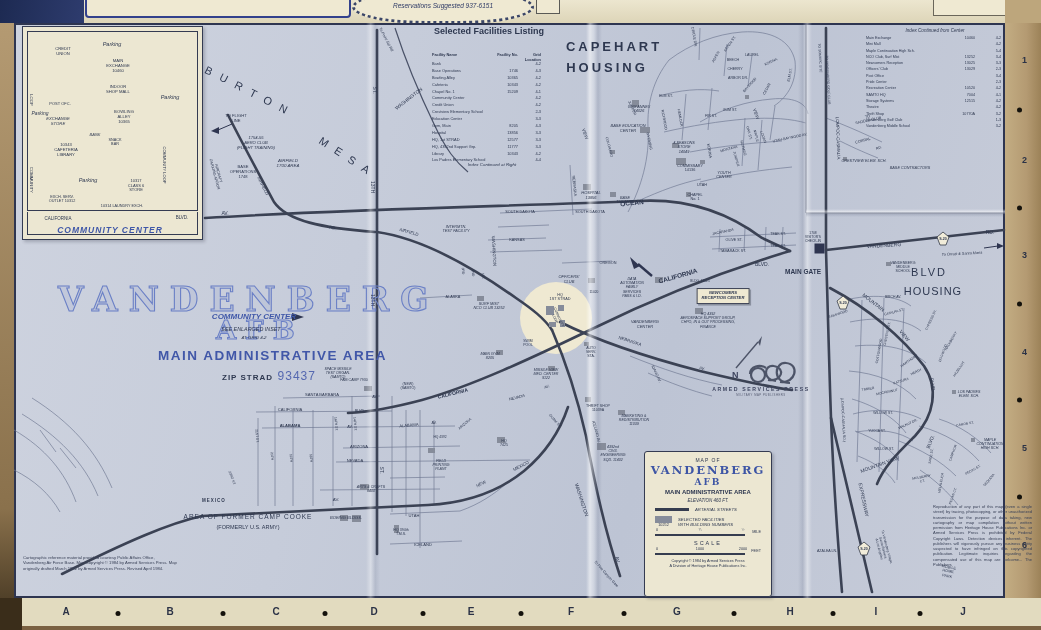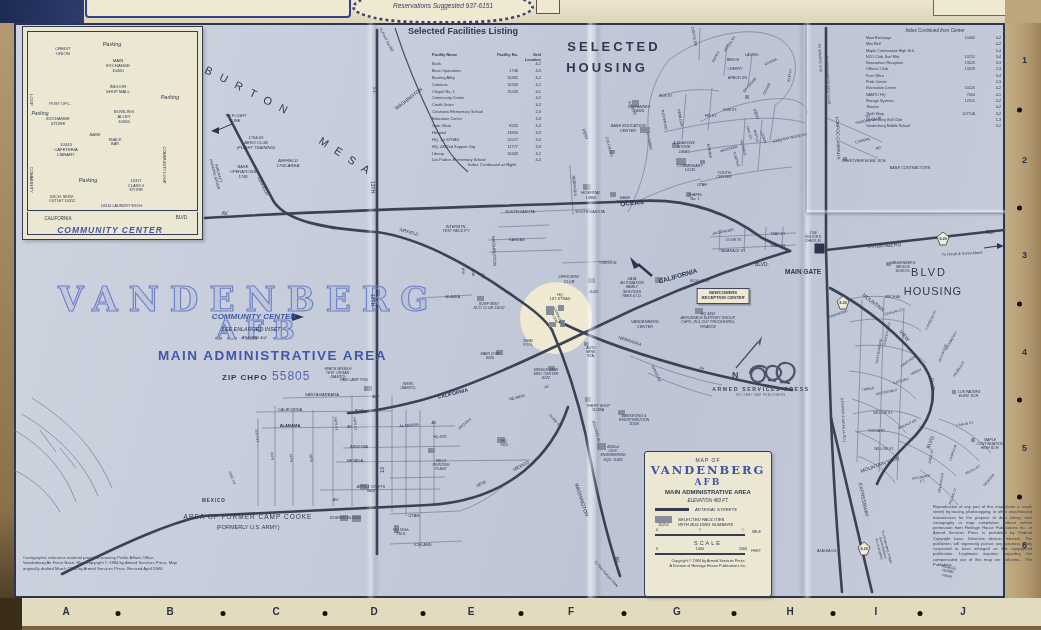--- a/index.html
+++ b/index.html
@@ -246,25 +246,25 @@
 
   <div id="inset">
     <div class="inner"></div>
     <div class="band"></div>
   </div>
 
   <div class="outline-title" id="title1">VANDENBERG</div>
   <div class="outline-title" id="title2">AFB</div>
   <div id="title3">MAIN ADMINISTRATIVE AREA</div>
   <div id="zipline">
-    <span class="zl">ZIP CHPO</span>
-    <span class="zc">55805</span>
+    <span class="zl">ZIP STRAD</span>
+    <span class="zc">93437</span>
   </div>
 
-  <span class="ml" style="left:463px;top:31px;font-size:9px;font-weight:bold;transform:translate(-50%,-50%);">Selected Facilities Listing</span>
+  <span class="ml" style="left:489px;top:31px;font-size:9px;font-weight:bold;transform:translate(-50%,-50%);">Selected Facilities Listing</span>
   <div class="datatable" id="fac-table">
       <div class="frow fhead">
         <span>Facility Name</span>
         <span class="cell-no">Facility No.</span>
         <span class="cell-grid">Grid Location</span>
       </div>
       <div class="frow">
         <span class="">Bank</span>
         <span class="cell-no"></span>
         <span class="cell-grid">4-2</span>
@@ -506,21 +506,21 @@
       <span class="ml" style="left: 62px; top: 199px; font-size: 3.8px; transform: translate(-50%, -50%) rotate(0deg);">EXCH. SERV.
 OUTLET 10312</span>
       <span class="ml" style="left: 122px; top: 206px; font-size: 3.8px; transform: translate(-50%, -50%) rotate(0deg);">10314  LAUNDRY EXCH.</span>
       <span class="ml" style="left: 164px; top: 165px; font-size: 4px; transform: translate(-50%, -50%) rotate(90deg);">COMMUNITY LOOP</span>
       <span class="ml" style="left: 31px; top: 100px; font-size: 4.2px; transform: translate(-50%, -50%) rotate(90deg);">LOOP</span>
       <span class="ml" style="left: 31px; top: 180px; font-size: 4.2px; transform: translate(-50%, -50%) rotate(90deg);">COMMUNITY</span>
       <span class="ml" style="left: 58px; top: 219px; font-size: 4.5px; transform: translate(-50%, -50%) rotate(0deg);">CALIFORNIA</span>
       <span class="ml" style="left: 182px; top: 218px; font-size: 4.5px; transform: translate(-50%, -50%) rotate(0deg);">BLVD.</span>
       <span class="ml" style="left: 110px; top: 230px; font-size: 8.5px; transform: translate(-50%, -50%) rotate(0deg); letter-spacing: 1px; font-weight: bold; font-style: italic; color: rgb(63, 87, 168);">COMMUNITY CENTER</span>
       <span class="ml" style="left: 492px; top: 165px; font-size: 4.4px; transform: translate(-50%, -50%) rotate(0deg); font-style: italic;">Index Continued at Right</span>
-      <span class="ml" style="left: 614px; top: 47px; font-size: 13px; transform: translate(-50%, -50%) rotate(0deg); letter-spacing: 3px; font-weight: bold;">SELECTED</span>
+      <span class="ml" style="left: 614px; top: 47px; font-size: 13px; transform: translate(-50%, -50%) rotate(0deg); letter-spacing: 3px; font-weight: bold;">CAPEHART</span>
       <span class="ml" style="left: 607px; top: 68px; font-size: 13px; transform: translate(-50%, -50%) rotate(0deg); letter-spacing: 3px; font-weight: bold;">HOUSING</span>
       <span class="ml" style="left: 386px; top: 40px; font-size: 3.8px; transform: translate(-50%, -50%) rotate(62deg); font-style: italic;">To Point Sal Rd.</span>
       <span class="ml" style="left: 374px; top: 90px; font-size: 5px; transform: translate(-50%, -50%) rotate(90deg);">ST.</span>
       <span class="ml" style="left: 409px; top: 99px; font-size: 4.8px; transform: translate(-50%, -50%) rotate(-38deg);">WASHINGTON</span>
       <span class="ml" style="left: 250px; top: 92px; font-size: 11px; transform: translate(-50%, -50%) rotate(27deg); letter-spacing: 9px;">BURTON</span>
       <span class="ml" style="left: 348px; top: 158px; font-size: 11px; transform: translate(-50%, -50%) rotate(33deg); letter-spacing: 9px;">MESA</span>
       <span class="ml" style="left: 236px; top: 119px; font-size: 4.1px; transform: translate(-50%, -50%) rotate(0deg);">TO FLIGHT
 LINE</span>
       <span class="ml" style="left: 256px; top: 143px; font-size: 4.1px; transform: translate(-50%, -50%) rotate(0deg); font-style: italic;">1754-55
 AERO CLUB

